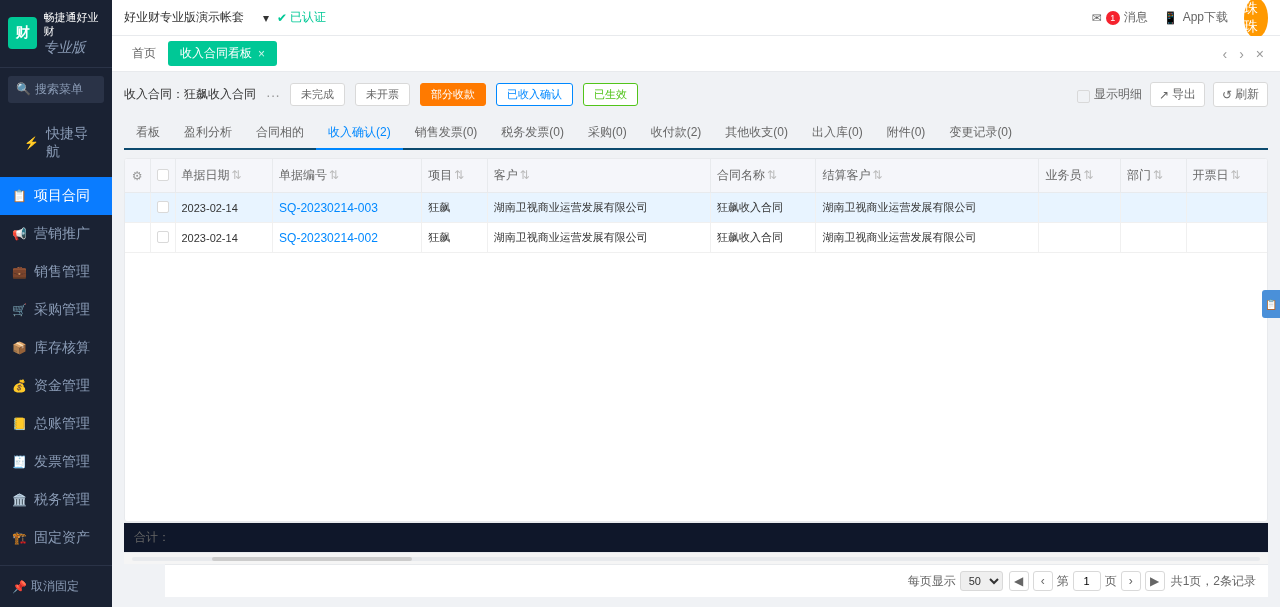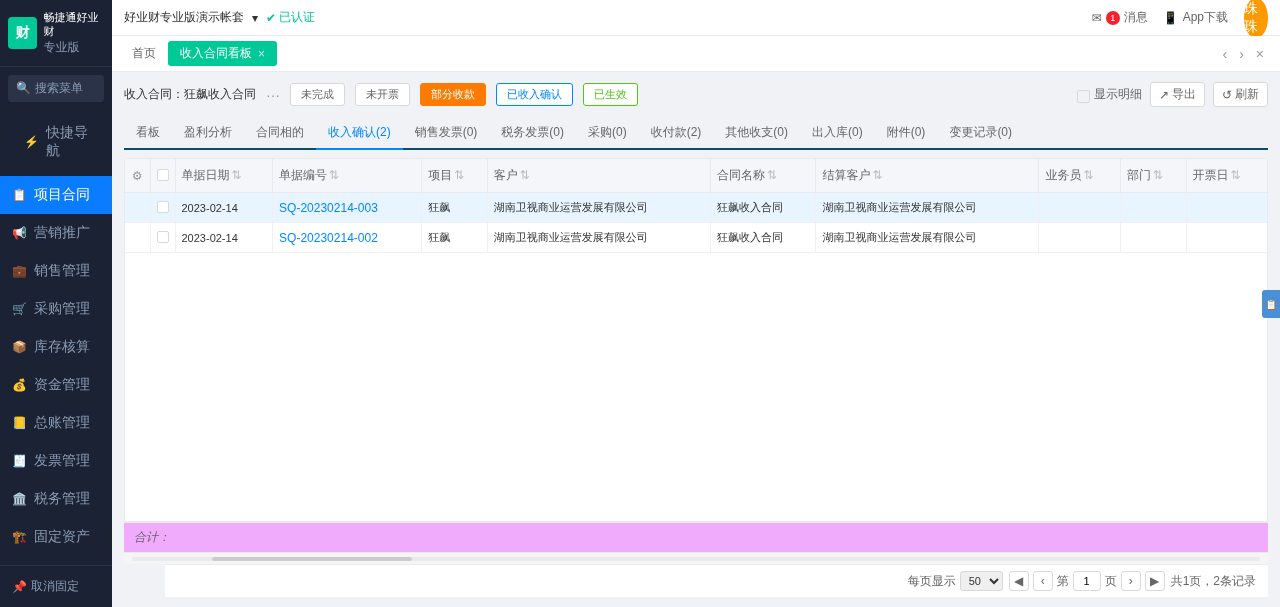--- a/index.html
+++ b/index.html
@@ -3,38 +3,38 @@
   <meta charset="utf-8">
   <style>
     * { box-sizing: border-box; margin: 0; padding: 0; font-family: 'Microsoft YaHei', Arial, sans-serif; font-size: 12px; }
     body { width: 1280px; height: 607px; overflow: hidden; background: #f0f2f5; display: flex; }
 
     
     .sidebar { width: 112px; background: #1a2233; height: 607px; display: flex; flex-direction: column; flex-shrink: 0; }
     .sidebar-logo { padding: 10px 8px; border-bottom: 1px solid #2a3347; display: flex; align-items: center; gap: 6px; }
     .logo-icon { width: 32px; height: 32px; background: #00c896; border-radius: 4px; display: flex; align-items: center; justify-content: center; color: white; font-size: 14px; font-weight: bold; }
     .logo-text { color: #fff; font-size: 11px; line-height: 1.3; }
-    .logo-sub { color: #8a9bb5; font-size: 12px; }
+    .logo-sub { color: #8a9bb5; font-size: 14px; font-style: italic; }
     .sidebar-search { padding: 8px; }
     .sidebar-search-btn { width: 100%; background: #2a3347; border: none; color: #8a9bb5; padding: 5px 8px; border-radius: 3px; cursor: pointer; display: flex; align-items: center; gap: 4px; font-size: 11px; }
     .sidebar-nav { display: flex; flex-direction: column; overflow-y: auto; flex: 1; }
     .nav-item { display: flex; align-items: center; gap: 6px; padding: 10px 12px; color: #8a9bb5; cursor: pointer; transition: background 0.2s; }
     .nav-item.active { background: #0a7cff; color: #fff; }
     .nav-icon { width: 16px; height: 16px; display: flex; align-items: center; justify-content: center; flex-shrink: 0; }
     .nav-label { font-size: 14px; }
     .sidebar-bottom { padding: 8px; border-top: 1px solid #2a3347; }
     .pin-btn { display: flex; align-items: center; gap: 4px; color: #8a9bb5; cursor: pointer; padding: 4px; font-size: 10px; }
 
     
     .main { flex: 1; display: flex; flex-direction: column; height: 607px; overflow: hidden; }
 
     
     .topbar { background: #fff; height: 36px; display: flex; align-items: center; justify-content: space-between; padding: 0 12px; border-bottom: 1px solid #e8eaed; flex-shrink: 0; }
     .topbar-left { display: flex; align-items: center; gap: 8px; }
-    .company-selector { display: flex; align-items: center; gap: 8px; font-size: 12px; color: #333; cursor: pointer; }
+    .company-selector { display: flex; align-items: center; gap: 19px; font-size: 12px; color: #333; cursor: pointer; }
     .verified-badge { display: flex; align-items: center; gap: 3px; color: #00c896; font-size: 11px; }
     .topbar-right { display: flex; align-items: center; gap: 16px; }
     .topbar-action { display: flex; align-items: center; gap: 4px; color: #666; cursor: pointer; font-size: 11px; }
     .badge { background: #f5222d; color: white; border-radius: 50%; width: 14px; height: 14px; font-size: 9px; display: flex; align-items: center; justify-content: center; }
     .avatar { width: 24px; height: 40px; border-radius: 50%; background: #ff9900; display: flex; align-items: center; justify-content: center; color: white; font-size: 14px; }
 
     
     .tabbar { background: #fff; height: 36px; display: flex; align-items: center; padding: 0 12px; border-bottom: 1px solid #e8eaed; flex-shrink: 0; gap: 4px; }
     .tab-home { color: #666; padding: 4px 8px; cursor: pointer; font-size: 12px; }
     .tab-active { background: #00c896; color: white; padding: 4px 12px; border-radius: 3px; display: flex; align-items: center; gap: 6px; cursor: pointer; font-size: 12px; }
@@ -72,21 +72,21 @@
     td:last-child { border-right: none; }
     tr.row-highlight { background: #e8f4ff; }
     .sort-icon { color: #bbb; margin-left: 2px; }
     .link-text { color: #0088ff; cursor: pointer; text-decoration: none; }
     .col-cb { width: 25px; text-align: center; }
     .col-gear { width: 25px; text-align: center; }
     .gear-icon { color: #999; cursor: pointer; }
     .cb { width: 12px; height: 12px; border: 1px solid #d9d9d9; display: inline-block; border-radius: 2px; cursor: pointer; background: #fff; }
 
     
-    .table-footer { background: #f0abfc; border-top: 1px solid #e8eaed; padding: 6px 10px; display: flex; align-items: center; font-size: 11px; color: #666; flex-shrink: 0; font-style: italic; }
+    .table-footer { background: #0f172a; border-top: 1px solid #e8eaed; padding: 6px 10px; display: flex; align-items: center; font-size: 11px; color: #666; flex-shrink: 0; }
 
     
     .scrollbar-area { height: 12px; background: #f5f5f5; border-top: 1px solid #e8eaed; display: flex; align-items: center; padding: 0 8px; flex-shrink: 0; }
     .scrollbar-track { flex: 1; height: 4px; background: #e8eaed; border-radius: 2px; position: relative; }
     .scrollbar-thumb { width: 200px; height: 4px; background: #ccc; border-radius: 2px; position: absolute; left: 80px; }
 
     
     .pagination { display: flex; align-items: center; justify-content: flex-end; padding: 6px 12px; gap: 6px; font-size: 11px; color: #666; flex-shrink: 0; background: #fff; border-top: 1px solid #e8eaed; margin-left: 41px; }
     .per-page { display: flex; align-items: center; gap: 4px; }
     .per-page-select { border: 1px solid #d9d9d9; border-radius: 3px; padding: 2px 4px; font-size: 11px; color: #333; }

